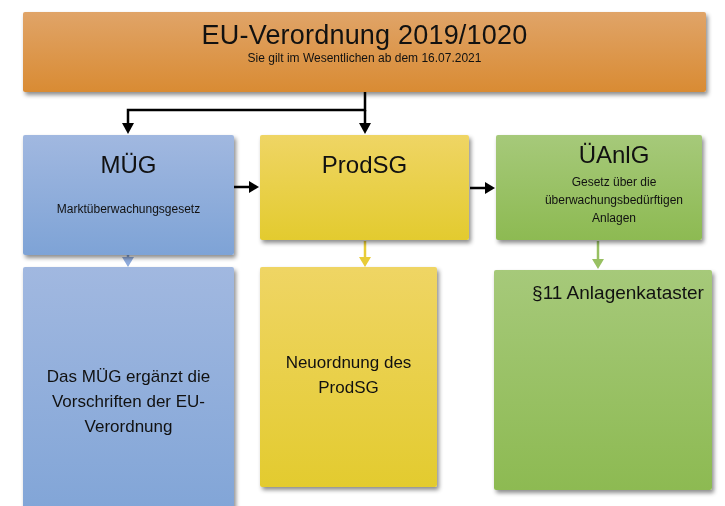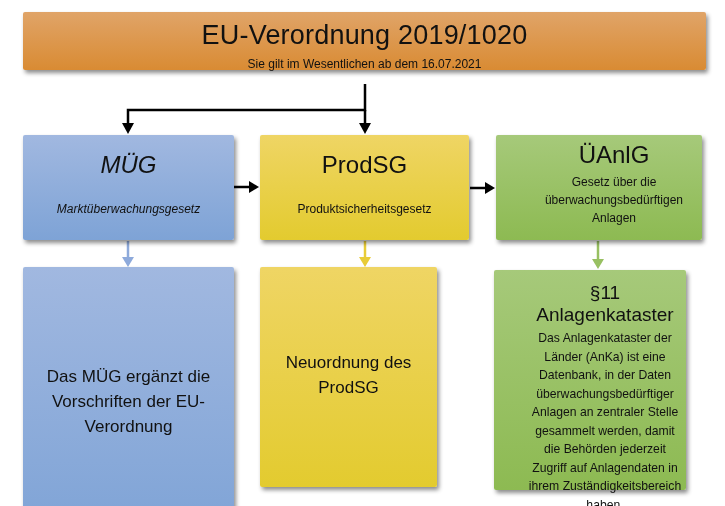--- a/index.html
+++ b/index.html
@@ -6,21 +6,21 @@
   body { width:725px; height:506px; position:relative; overflow:hidden;
          font-family:"Liberation Sans", "DejaVu Sans", sans-serif; color:#111; }
   .box { position:absolute; box-sizing:border-box; border-radius:2px;
          box-shadow: 2px 3px 4px rgba(0,0,0,0.45);
          display:flex; flex-direction:column; align-items:center; text-align:center; }
   .orange { background:linear-gradient(#e0a468, #d98b33); }
   .blue   { background:linear-gradient(#a1b8e0, #7ea3d6); }
   .yellow { background:linear-gradient(#efd564, #e3cb2f); }
   .green  { background:linear-gradient(#a6c97a, #8dba52);padding-left:30px; }
   .title-main { font-size:27px; margin-top:8px; letter-spacing:0.2px; }
-  .subtitle-main { font-size:12px; margin-top:6px; }
+  .subtitle-main { font-size:12px; }
   .mid-title { font-size:24px; margin-top:16px; }
   .mid-sub { font-size:12px; margin-top:21px; line-height:18px; }
   .big-text { font-size:17px; line-height:25px; justify-content:center; }
   .green-title { font-size:19px; margin-top:12px; }
   .green-body { font-size:12.2px; line-height:18.5px; margin-top:3px; padding:0 4px; }
   svg.conn { position:absolute; left:0; top:0; }
 </style>
 </head>
 <body>
 
@@ -53,44 +53,42 @@
   <g>
     <line x1="365" y1="241" x2="365" y2="258" stroke="#e8cc38" stroke-width="2.5"></line>
     <path d="M359,257 L371,257 L365,267 z" fill="#e8cc38"></path>
   </g>
   <g>
     <line x1="598" y1="241" x2="598" y2="260" stroke="#98c062" stroke-width="2.5"></line>
     <path d="M592,259 L604,259 L598,269 z" fill="#98c062"></path>
   </g>
 </svg>
 
-<div class="box orange" style="left:23px; top:12px; width:683px; height:58px;">
+<div class="box orange" style="left:23px; top:12px; width:683px; height:80px;">
   <div class="title-main">EU-Verordnung 2019/1020</div>
   <div class="subtitle-main">Sie gilt im Wesentlichen ab dem 16.07.2021</div>
 </div>
 
-<div class="box blue" style="left:23px; top:135px; width:211px; height:105px;font-style:italic;">
+<div class="box blue" style="left:23px; top:135px; width:211px; height:120px;">
   <div class="mid-title">MÜG</div>
   <div class="mid-sub">Marktüberwachungsgesetz</div>
 </div>
 
 <div class="box yellow" style="left:260px; top:135px; width:209px; height:105px;">
   <div class="mid-title">ProdSG</div>
-  <div class="mid-sub">Produktsicherheitsgesetz</div>
 </div>
 
 <div class="box green" style="left:496px; top:135px; width:206px; height:105px;">
   <div class="mid-title" style="margin-top:6px;">ÜAnlG</div>
   <div class="mid-sub" style="width:150px; margin-top:4px;">Gesetz über die überwachungsbedürftigen Anlagen</div>
 </div>
 
 <div class="box blue big-text" style="left:23px; top:267px; width:211px; height:272px;">
   <div style="width:170px; margin-top:-4px;">Das MÜG ergänzt die Vorschriften der EU-Verordnung</div>
 </div>
 
 <div class="box yellow big-text" style="left:260px; top:267px; width:177px; height:220px;">
   <div style="width:150px; margin-top:-4px;">Neuordnung des ProdSG</div>
 </div>
 
-<div class="box green" style="left:494px; top:270px; width:192px; height:220px;">
+<div class="box green" style="left:494px; top:270px; width:218px; height:220px;">
   <div class="green-title">§11 Anlagenkataster</div>
-  <div class="green-body">Das Anlagenkataster der Länder (AnKa) ist eine Datenbank, in der Daten überwachungsbedürftiger Anlagen an zentraler Stelle gesammelt werden, damit die Behörden jederzeit Zugriff auf Anlagendaten in ihrem Zuständigkeitsbereich haben.</div>
 </div>
 
 </body></html>

